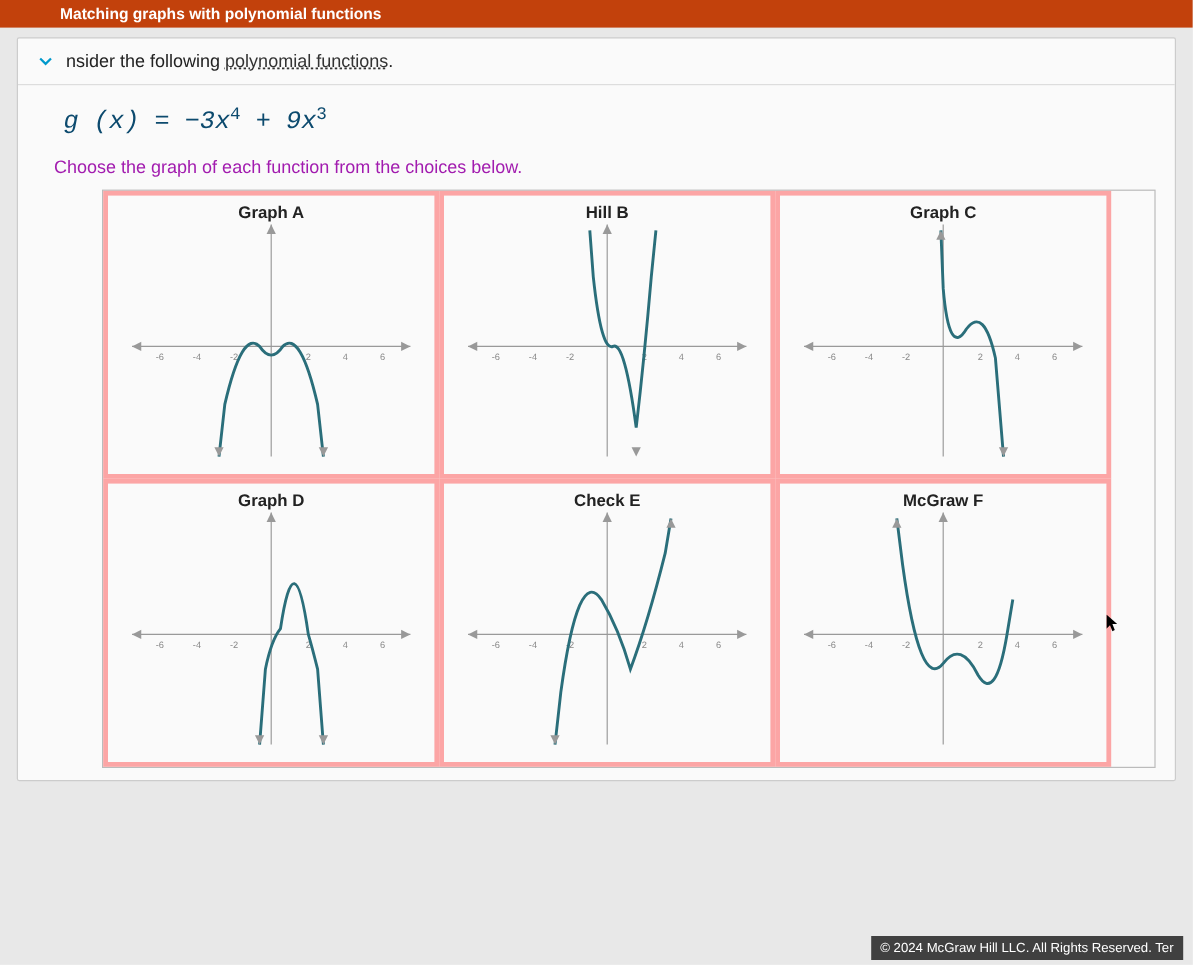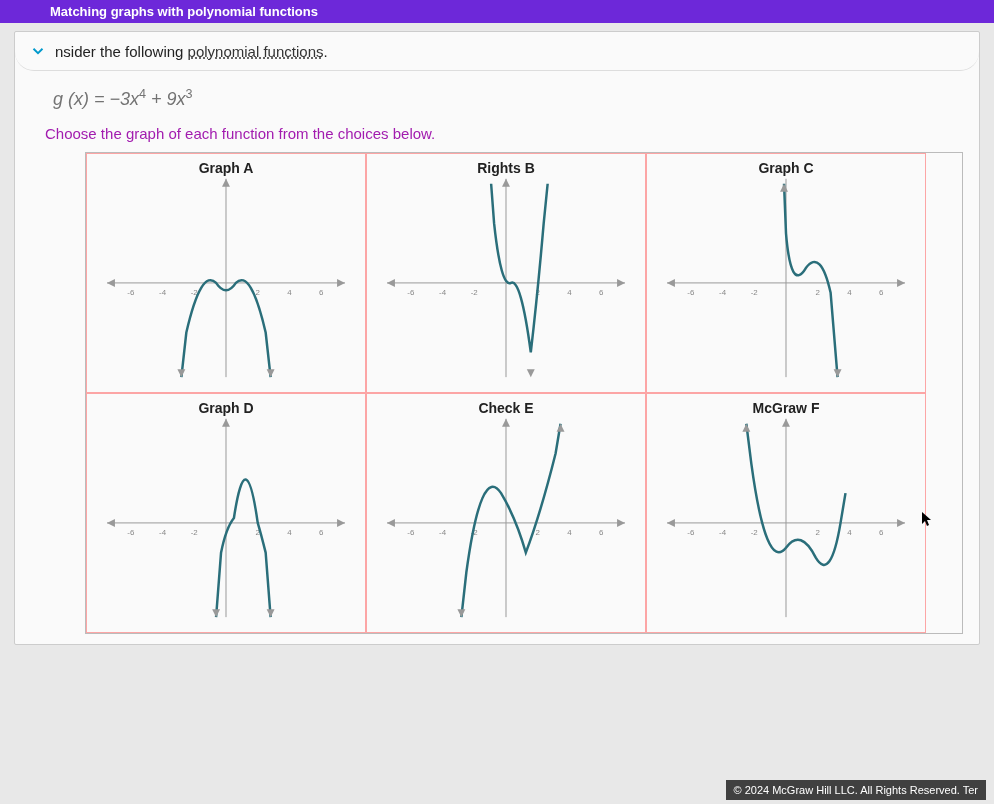--- a/index.html
+++ b/index.html
@@ -1,28 +1,28 @@
 <!DOCTYPE html>
 <html><head>
 <meta charset="utf-8">
 <style>
 * { margin: 0; padding: 0; box-sizing: border-box; }
 body { font-family: Arial, sans-serif; background: #e8e8e8; width: 994px; height: 804px; overflow: hidden; }
-.header { background: #6d28d9; color: white; padding: 4px 20px 4px 50px; font-size: 13px; font-weight: bold; }
+.header { background: #c2410c; color: white; padding: 4px 20px 4px 50px; font-size: 13px; font-weight: bold; }
 .content { background: #fafafa; margin: 8px 14px 0 14px; border: 1px solid #ccc; border-radius: 2px; }
-.toggle-row { display: flex; align-items: center; padding: 10px 14px; border-bottom: 1px solid #ddd; border-radius: 19px; }
+.toggle-row { display: flex; align-items: center; padding: 10px 14px; border-bottom: 1px solid #ddd; }
 .chevron { width: 18px; height: 18px; margin-right: 8px; color: #0099cc; }
 .toggle-text { font-size: 15px; color: #222; }
 .underline { text-decoration: underline dotted; color: #333; }
 .body-inner { padding: 14px 16px 10px 30px; }
-.eqs { font-family: Liberation Sans, sans-serif; font-style: italic; font-size: 18px; color: #737373; line-height: 1.5; margin-bottom: 12px; margin-left: 8px; }
+.eqs { font-family: Liberation Mono, monospace; font-style: italic; font-size: 21px; color: #0c4a6e; line-height: 1.5; margin-bottom: 12px; margin-left: 8px; }
 .sup { font-size: 0.7em; vertical-align: super; font-style: normal; }
 .instr { font-size: 15px; color: #a21caf; margin-bottom: 10px; }
 .grid { display: grid; grid-template-columns: repeat(3, 280px); grid-template-rows: 240px 240px; gap: 0; margin-left: 40px; border: 1px solid #bbb; }
-.cell { border: 1px solid #fca5a5; position: relative; overflow: hidden; }
+.cell { border: 4px solid #fca5a5; position: relative; overflow: hidden; }
 .glabel { position: absolute; top: 6px; left: 50%; transform: translateX(-50%); font-weight: bold; font-size: 14px; color: #222; }
 .plot { width: 100%; height: 100%; }
 .footer-btns { display: flex; gap: 10px; padding: 16px 12px; }
 .btn { padding: 7px 18px; border-radius: 18px; font-size: 14px; cursor: pointer; border: 1px solid #888; }
 .btn-exp { background: #fff; color: #333; }
 .btn-chk { background: #0066a6; color: #fff; border-color: #0066a6; }
 .copyright { position: absolute; bottom: 4px; right: 8px; background: #404040; color: #fff; font-size: 11px; padding: 4px 8px; }
 .cursor { position: absolute; width: 12px; height: 16px; right: 60px; bottom: 276px; }
 </style>
 </head>
@@ -72,21 +72,21 @@
               <polygon points="260,130 252,126 252,134"></polygon>
               <polygon points="20,130 28,126 28,134"></polygon>
               <polygon points="140,25 136,33 144,33"></polygon>
               <polygon points="95,225 91,217 99,217"></polygon>
               <polygon points="185,225 181,217 189,217"></polygon>
             </g>
         </svg>
       </div>
 
       <div class="cell">
-        <div class="glabel">Rights B</div>
+        <div class="glabel">Hill B</div>
         <svg class="plot" viewBox="0 0 280 240">
           <g stroke="#999" stroke-width="1">
               <line x1="20" y1="130" x2="260" y2="130"></line>
               <line x1="140" y1="25" x2="140" y2="225"></line>
             </g>
           <g font-size="8" fill="#888" text-anchor="middle">
               <text x="44" y="142">-6</text>
               <text x="76" y="142">-4</text>
               <text x="108" y="142">-2</text>
               <text x="172" y="142">2</text>

